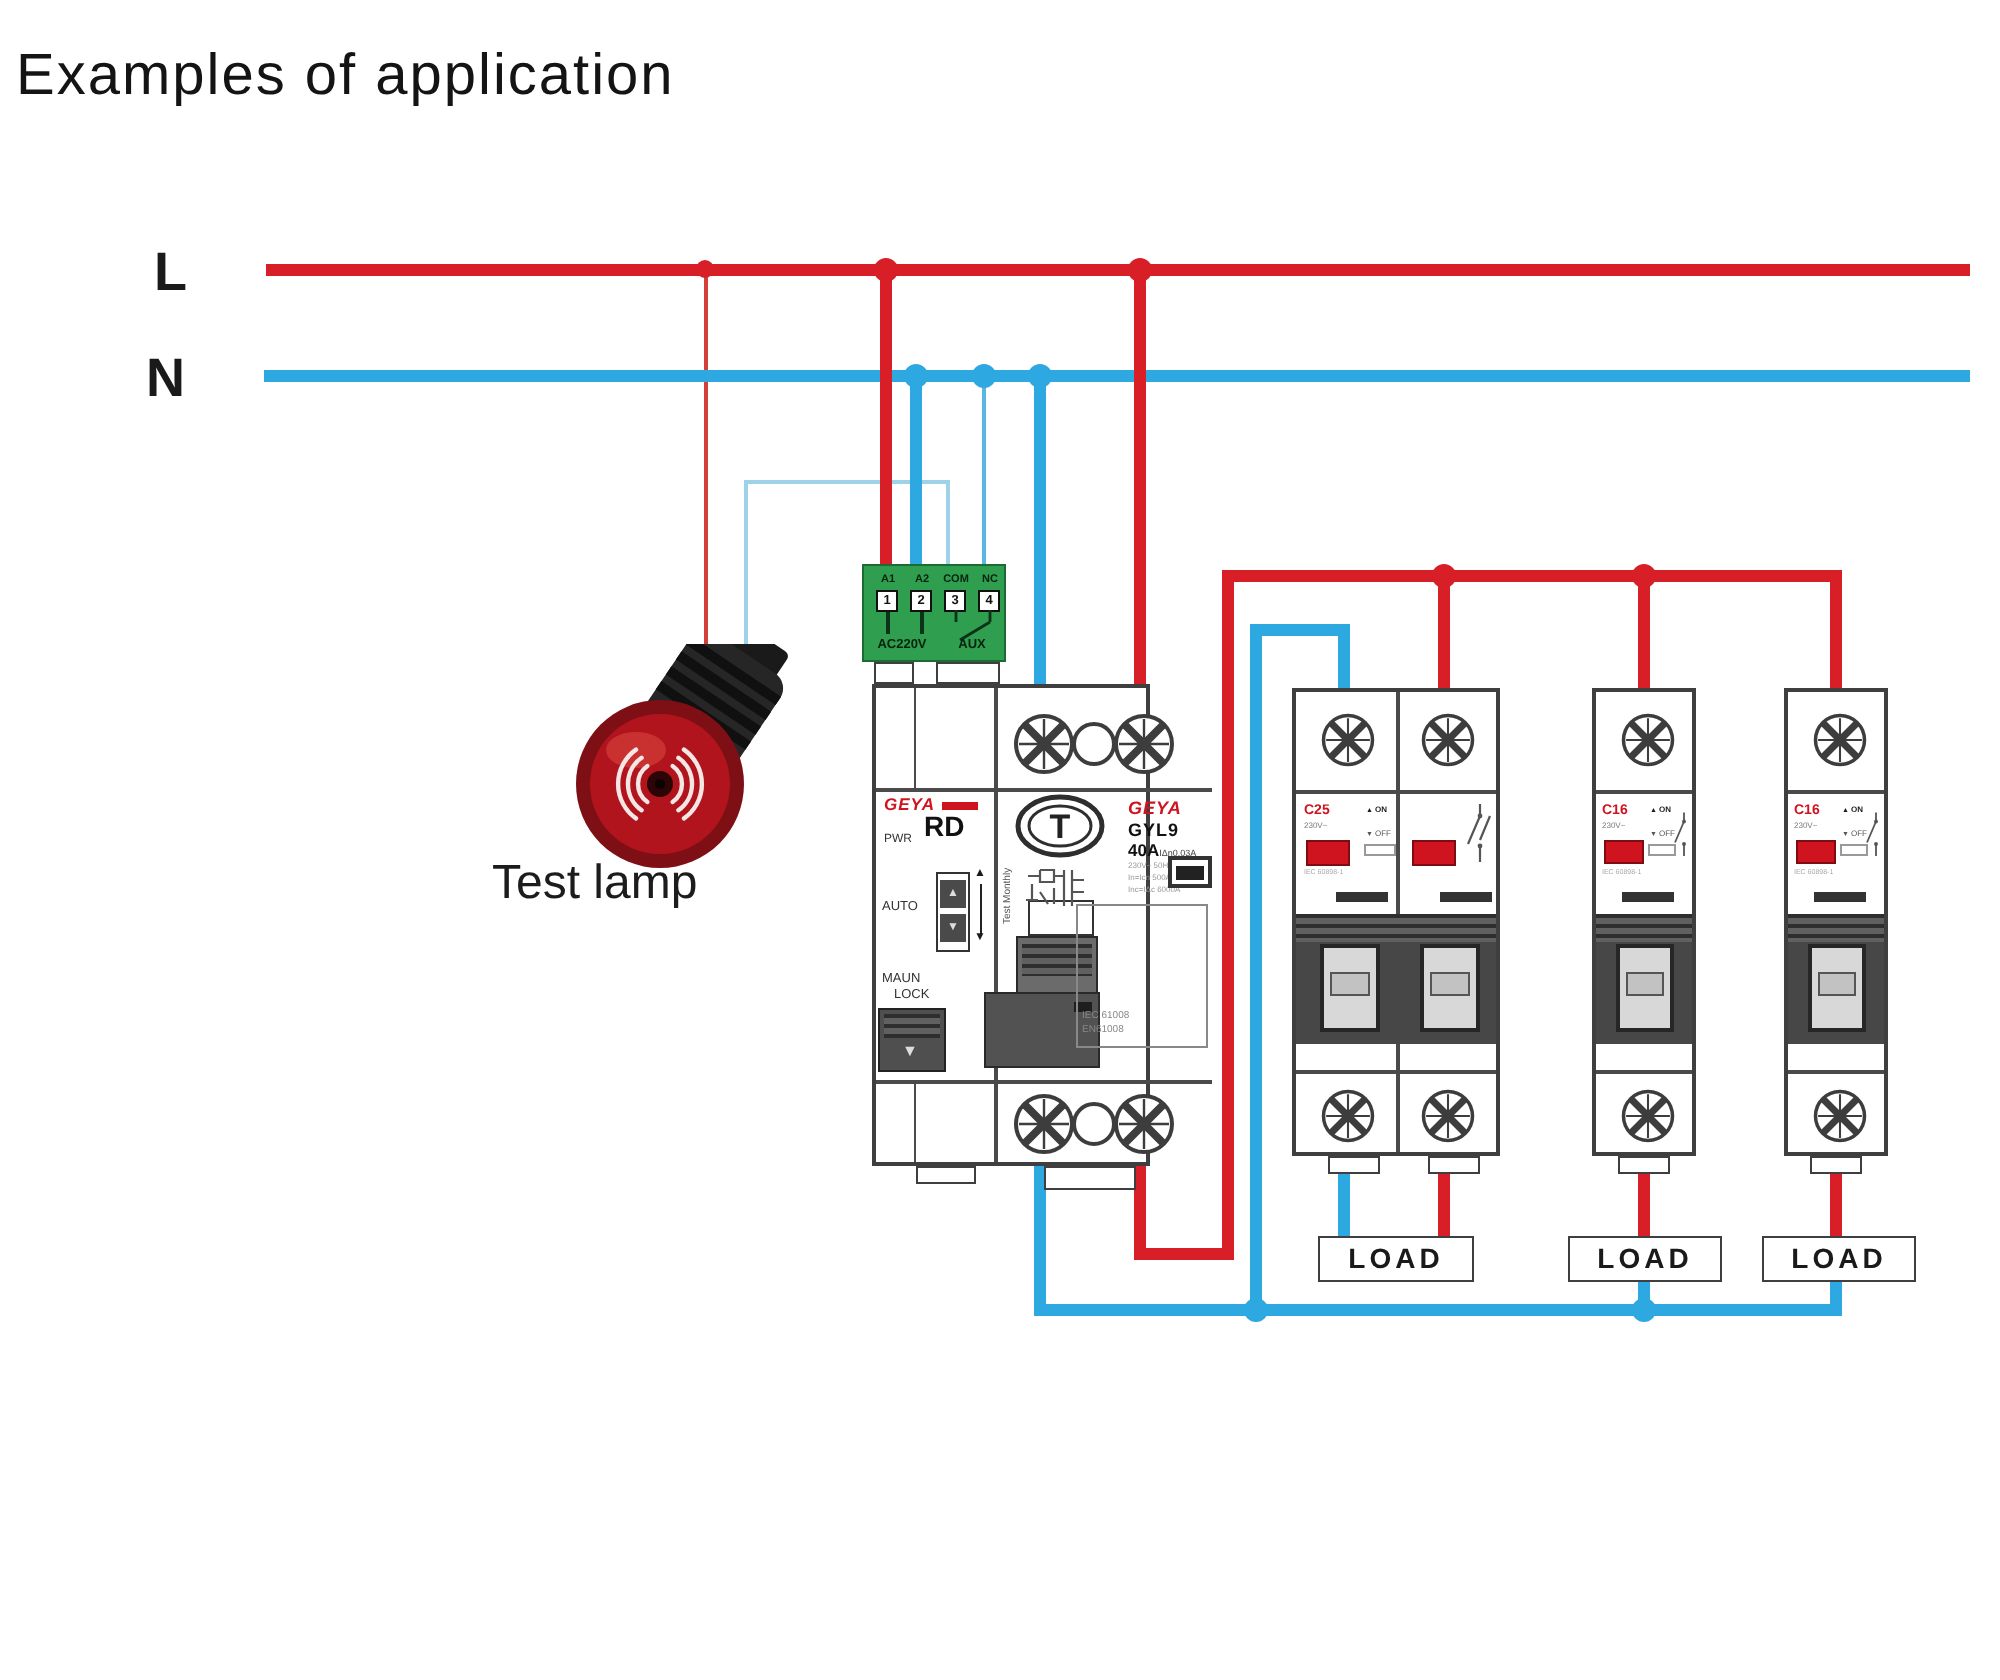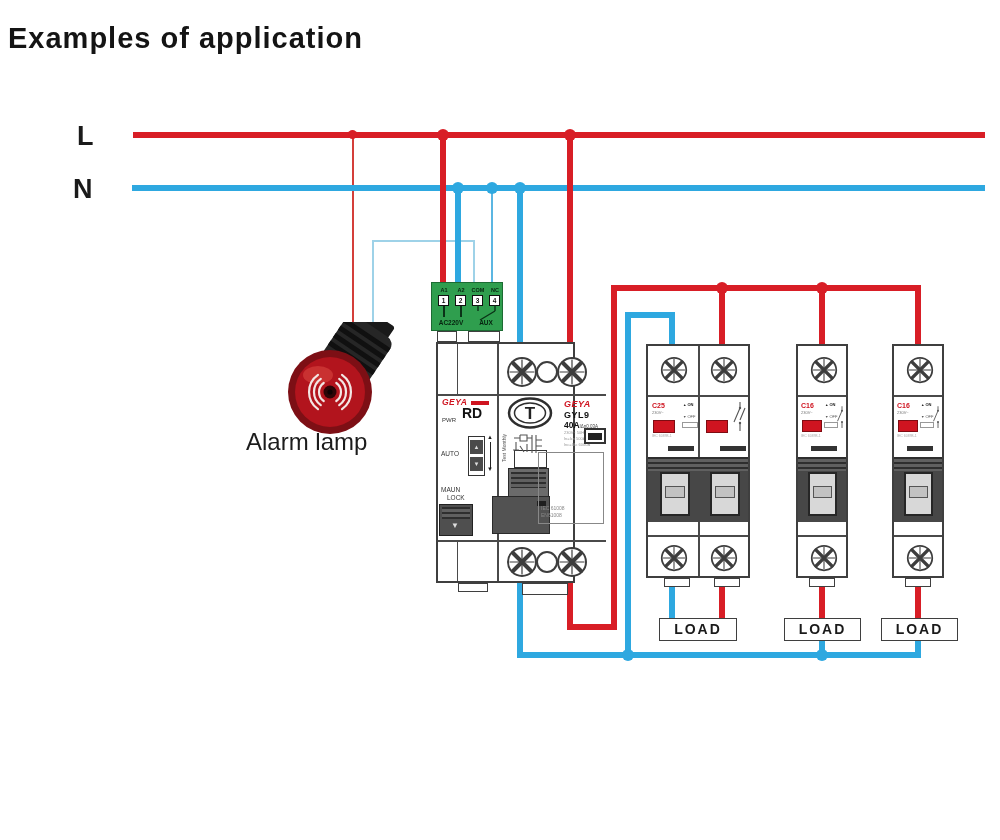--- a/index.html
+++ b/index.html
@@ -20,21 +20,21 @@
   .dn::before{content:"▼";font-size:3.5px;margin-right:1px;}
   .greensq{position:absolute;width:11px;height:11px;background:#fff;border:1px solid #111;box-sizing:border-box;
            font-size:6.5px;font-weight:bold;text-align:center;line-height:10px;color:#111;}
   .gterm{position:absolute;font-size:5.5px;font-weight:bold;color:#06230f;text-align:center;}
 </style>
 </head>
 <body>
 
 <div id="canvas">
 
-  <div class="lbl" style="left:8px;top:22px;font-size:29px;font-weight:bold;letter-spacing:1px;color:#141414;">Examples of application</div>
+  <div class="lbl" style="left:8px;top:22px;font-size:29px;font-weight:normal;letter-spacing:1px;color:#141414;">Examples of application</div>
 
   <div class="wire" style="left:352px;top:138px;width:2px;height:198px;background:#d43f3a;"></div>
   <div class="wire" style="left:372px;top:242px;width:2px;height:93px;background:#9ed2e8;"></div>
   <div class="wire" style="left:372px;top:240px;width:103px;height:2px;background:#9ed2e8;"></div>
   <div class="wire" style="left:473px;top:242px;width:2px;height:42px;background:#9ed2e8;"></div>
   <div class="wire" style="left:491px;top:191px;width:2px;height:93px;background:#5bb6e2;"></div>
 
   <div class="lbl" style="left:77px;top:121px;font-size:27px;font-weight:bold;">L</div>
   <div class="lbl" style="left:73px;top:174px;font-size:27px;font-weight:bold;">N</div>
   <div class="wire" style="left:133px;top:132px;width:852px;height:6px;background:#d81e26;"></div>
@@ -94,21 +94,21 @@
       <path d="M58.3 61 A11 11 0 0 1 58.3 79"></path>
       <path d="M61.2 56.9 A16 16 0 0 1 61.2 83.1"></path>
       <path d="M64 52.8 A21 21 0 0 1 64 87.2"></path>
       <path d="M45.7 61 A11 11 0 0 0 45.7 79"></path>
       <path d="M42.8 56.9 A16 16 0 0 0 42.8 83.1"></path>
       <path d="M40 52.8 A21 21 0 0 0 40 87.2"></path>
     </g>
     <circle cx="52" cy="70" r="6.5" fill="#2c0507"></circle>
     <circle cx="52" cy="70" r="2.6" fill="#0f0102"></circle>
   </svg>
-  <div class="lbl" style="left:246px;top:428px;font-size:24px;color:#1c1c1c;">Alarm lamp</div>
+  <div class="lbl" style="left:246px;top:428px;font-size:24px;color:#1c1c1c;">Test lamp</div>
 
   <div class="abs" style="left:431px;top:282px;width:72px;height:49px;background:#2f9e4e;border:1px solid #1c6b33;box-sizing:border-box;">
     <div class="gterm" style="left:3px;top:4px;width:18px;">A1</div>
     <div class="gterm" style="left:20px;top:4px;width:18px;">A2</div>
     <div class="gterm" style="left:36px;top:4px;width:20px;">COM</div>
     <div class="gterm" style="left:55px;top:4px;width:16px;">NC</div>
     <div class="greensq" style="left:6px;top:12px;">1</div>
     <div class="greensq" style="left:23px;top:12px;">2</div>
     <div class="greensq" style="left:40px;top:12px;">3</div>
     <div class="greensq" style="left:57px;top:12px;">4</div>

